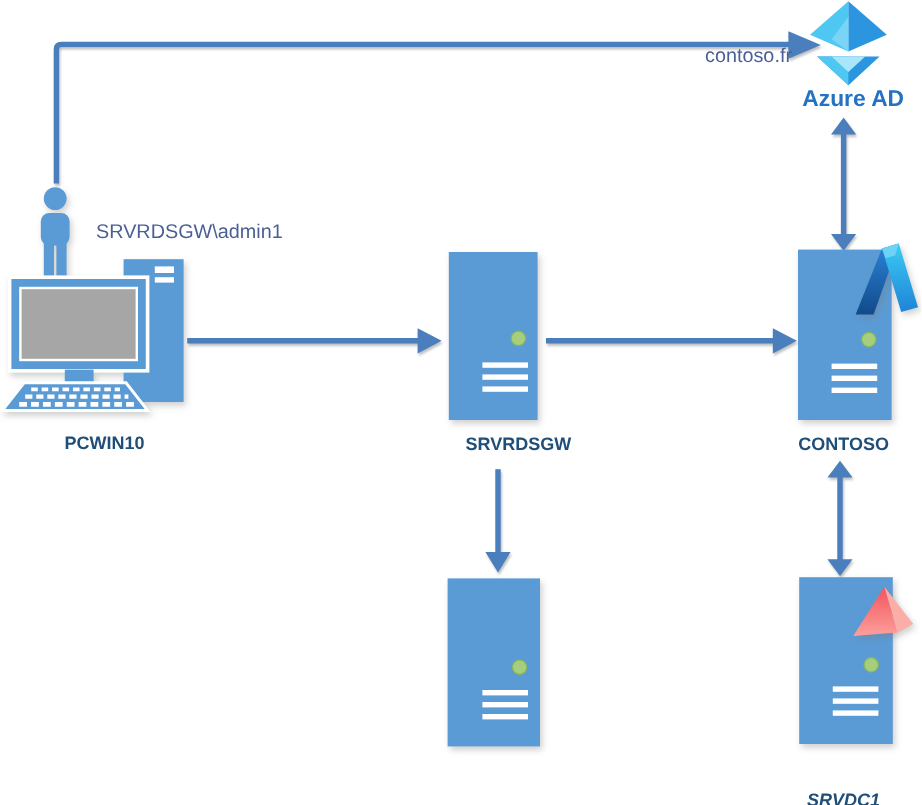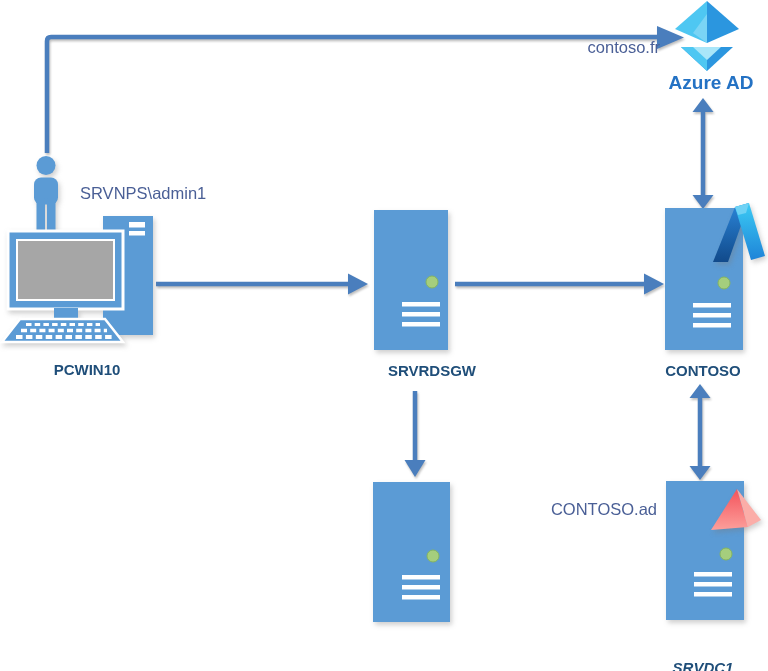--- a/index.html
+++ b/index.html
@@ -144,25 +144,24 @@
       <polygon points="681,47 707,47 707,71" fill="#4EC7F2"></polygon>
       <polygon points="693,47 721,47 707,60" fill="#A9E6F9"></polygon>
     </g>
   </svg>
 
   <div class="lbl ann right" style="left:460px;top:16px;width:200px;margin-top:22px;">contoso.fr</div>
 
 
   <div class="lbl azure-title" style="left:651px;top:72px;width:120px;">Azure AD</div>
 
-  <div class="lbl ann" style="left:80px;top:184px;">SRVNPS\admin1</div>
+  <div class="lbl ann" style="left:80px;top:184px;">SRVRDSGW\admin1</div>
 
   <div class="lbl node-label" style="left:27px;top:361px;width:120px;">PCWIN10</div>
 
   <div class="lbl node-label" style="left:346px;top:362px;width:130px;text-align:right;">SRVRDSGW</div>
 
   <div class="lbl node-label" style="left:643px;top:362px;width:120px;">CONTOSO</div>
 
-  <div class="lbl ann right" style="left:545px;top:500px;width:112px;">CONTOSO.ad</div>
 
 
   <div class="lbl node-label" style="left:643px;top:659px;width:120px;font-style:italic;">SRVDC1</div>
 </div>
 
 </body></html>

